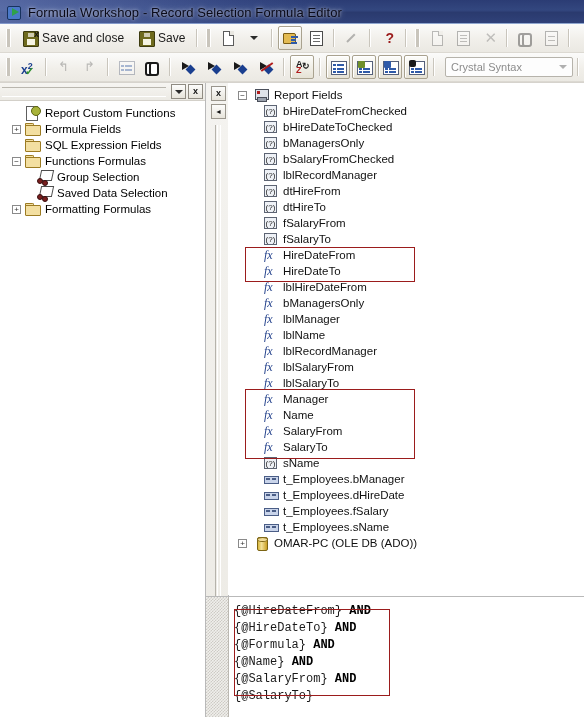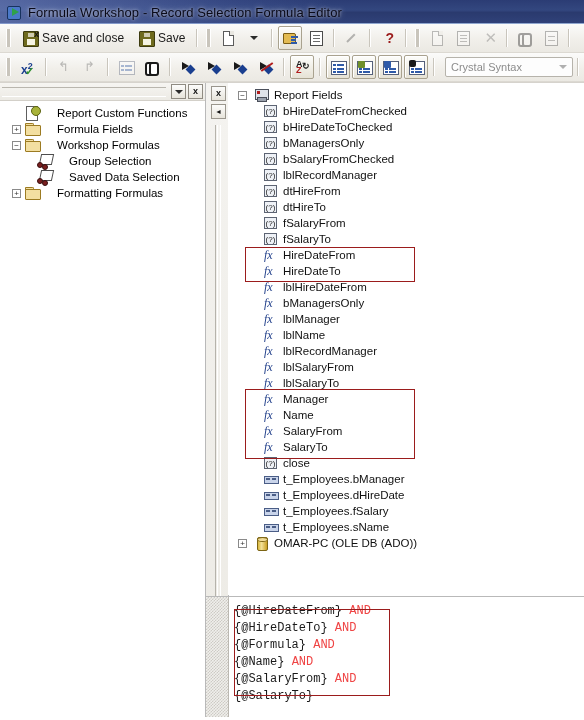--- a/index.html
+++ b/index.html
@@ -117,21 +117,21 @@
   }
   .pbtn.flat{border:1px solid #9a968d;}
 
   .tree{padding:4px 0 0 0;overflow:hidden;}
   .row{display:flex;align-items:center;height:16px;white-space:nowrap;font-size:11.5px;}
   .row .exp{
     width:9px;height:9px;border:1px solid #8a8a8a;background:#fff;margin-right:4px;
     font-size:8px;line-height:7px;text-align:center;color:#333;box-sizing:border-box;flex:0 0 auto;
   }
   .row .expspace{width:13px;flex:0 0 auto;}
-  .row .lbl{margin-left:16px;}
+  .row .lbl{margin-left:4px;}
   .row.selected .lbl{background:#e8e8e8;padding:0 2px;}
 
   .folder{position:relative;width:16px;height:14px;flex:0 0 auto;}
   .folder .b{position:absolute;left:0;top:3px;width:14px;height:9px;background:#f3dfa1;border:1px solid #9c7b22;border-radius:1px;}
   .folder .t{position:absolute;left:0;top:1px;width:7px;height:3px;background:#f3dfa1;border:1px solid #9c7b22;border-bottom:none;border-radius:1px 2px 0 0;}
   .cfic{position:relative;width:16px;height:14px;flex:0 0 auto;}
   .cfic .pg{position:absolute;left:1px;top:0;width:10px;height:13px;background:#fff;border:1px solid #5e5e5e;}
   .cfic .gr{position:absolute;right:0;top:0;width:8px;height:8px;background:#a8b33a;border:1px solid #5c6411;border-radius:50%;}
   .selic{position:relative;width:16px;height:14px;flex:0 0 auto;}
   .selic .pg{position:absolute;left:3px;top:0;width:11px;height:9px;background:#fff;border:1px solid #4d4d4d;transform:skewX(-12deg);}
@@ -181,21 +181,21 @@
     background-color:#f0efec;
     background-image:linear-gradient(45deg,#cdcac4 25%,transparent 25%,transparent 75%,#cdcac4 75%),
                      linear-gradient(45deg,#cdcac4 25%,transparent 25%,transparent 75%,#cdcac4 75%);
     background-size:3px 3px;background-position:0 0,1.5px 1.5px;
     border-right:1px solid #bbb8b1;
   }
   .code{
     position:absolute;left:23px;top:0;right:0;bottom:0;padding:6px 0 0 5px;box-sizing:border-box;
     font-family:"Liberation Mono",monospace;font-size:12px;color:#1a1a1a;line-height:17px;
   }
-  .kw{color:#ef4444;}
+  .kw{color:#000000;font-weight:bold;}
 </style>
 </head>
 <body>
 
 <div class="app">
 
   <div class="titlebar">
     <span class="title-ico">
       <span class="sq"></span>
         <span class="arr"></span>
@@ -461,28 +461,36 @@
 
         <div class="row" style="padding-left:12px;">
           <span class="exp">+</span>
           <span class="folder">
               <span class="t"></span>
               <span class="b"></span>
             </span>
           <span class="lbl">Formula Fields</span>
         </div>
 
+        <div class="row" style="padding-left:12px;">
+          <span class="expspace"></span>
+          <span class="folder">
+              <span class="t"></span>
+              <span class="b"></span>
+            </span>
+          <span class="lbl">SQL Expression Fields</span>
+        </div>
 
         <div class="row" style="padding-left:12px;">
           <span class="exp">−</span>
           <span class="folder">
               <span class="t"></span>
               <span class="b"></span>
             </span>
-          <span class="lbl">Workshop Formulas</span>
+          <span class="lbl">Functions Formulas</span>
         </div>
 
         <div class="row" style="padding-left:37px;">
           <span class="selic">
               <span class="pg"></span>
               <span class="d1"></span>
               <span class="d2"></span>
             </span>
           <span class="lbl">Group Selection</span>
         </div>
@@ -662,21 +670,21 @@
         <span class="pmicon">
             <span class="pm-fx">fx</span>
           </span>
         <span class="tlabel">SalaryTo</span>
       </div>
 
       <div class="trow ind1">
         <span class="pmicon">
             <span class="pm-q">(?)</span>
           </span>
-        <span class="tlabel">close</span>
+        <span class="tlabel">sName</span>
       </div>
 
       <div class="trow ind1">
         <span class="pmicon">
             <span class="pm-db"></span>
           </span>
         <span class="tlabel">t_Employees.bManager</span>
       </div>
       <div class="trow ind1">
         <span class="pmicon">

